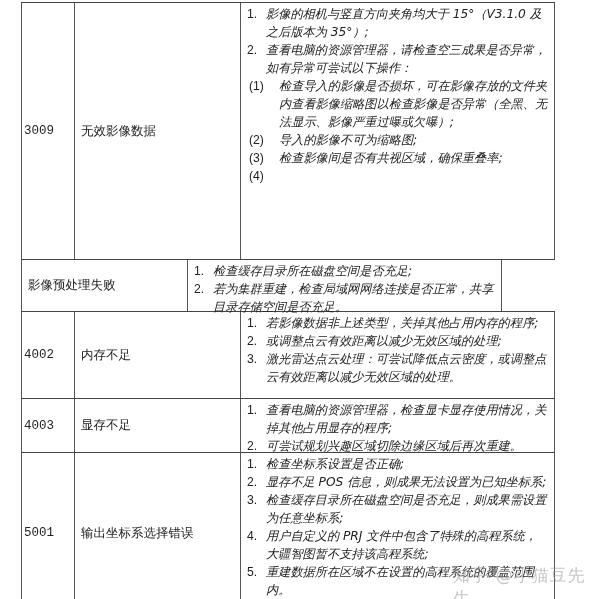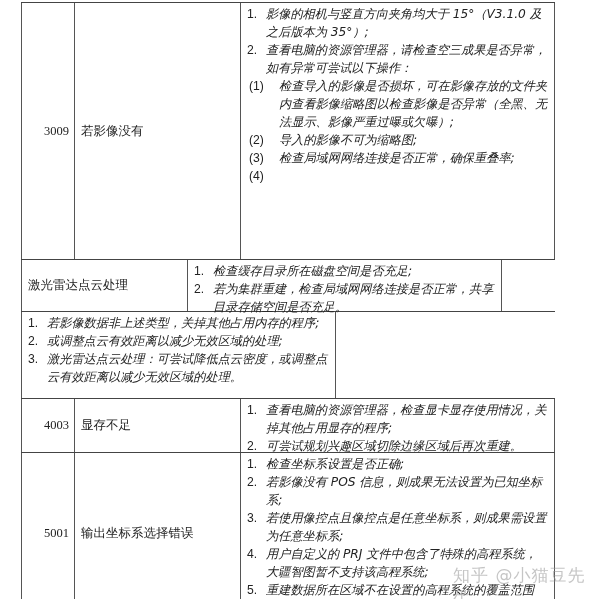--- a/index.html
+++ b/index.html
@@ -3,82 +3,84 @@
   <meta charset="utf-8">
   <style>
     html, body { margin: 0; padding: 0; background: #ffffff; }
     body { width: 600px; height: 599px; overflow: hidden; position: relative;
            font-family: "DejaVu Sans", "Liberation Sans", sans-serif; color: #222; }
     .table { position: absolute; left: 21px; top: 2px; width: 534px; border-collapse: collapse; }
     .row { display: flex; border-bottom: 1.5px solid #444; }
     .row:first-child { border-top: 1.5px solid #444; }
     .cell { border-left: 1.5px solid #555; box-sizing: border-box; }
     .cell:last-child { border-right: 1.5px solid #555; }
-    .c-code { width: 53px; display: flex; align-items: center; padding-left: 22px;
-              font-size: 12.5px; font-family: Liberation Serif, serif; }
+    .c-code { width: 53px; display: flex; align-items: center; padding-left: 2px;
+              font-size: 12.5px; font-family: Liberation Mono, monospace; }
     .c-name { width: 166px; display: flex; align-items: center; padding-left: 6px; font-size: 12.5px; }
     .c-sol { width: 315px; padding: 2px 6px 2px 4px; font-size: 12.2px; line-height: 18px; }
     .item { display: flex; }
     .num { width: 19px; flex: none; padding-left: 2px; font-family: "Liberation Sans", sans-serif; }
     .txt { flex: 1; font-style: italic; }
     .sub { display: flex; padding-left: 4px; }
     .subnum { width: 30px; flex: none; font-family: "Liberation Sans", sans-serif; }
     .watermark { position: absolute; left: 453px; top: 564px; font-size: 17px; color: rgba(150,150,150,0.55);
                  letter-spacing: 1px; pointer-events: none; }
   </style>
 </head>
 <body>
 
 <div class="table">
 
   <div class="row" style="height:256px;">
     <div class="cell c-code">3009</div>
-    <div class="cell c-name">若影像没有</div>
+    <div class="cell c-name">无效影像数据</div>
     <div class="cell c-sol">
       <div class="item">
         <span class="num">1.</span>
         <span class="txt">影像的相机与竖直方向夹角均大于 15°（V3.1.0 及之后版本为 35°）;</span>
       </div>
       <div class="item">
         <span class="num">2.</span>
         <span class="txt">查看电脑的资源管理器，请检查空三成果是否异常，如有异常可尝试以下操作：</span>
       </div>
       <div class="sub">
         <span class="subnum">(1)</span>
         <span class="txt">检查导入的影像是否损坏，可在影像存放的文件夹内查看影像缩略图以检查影像是否异常（全黑、无法显示、影像严重过曝或欠曝）;</span>
       </div>
       <div class="sub">
         <span class="subnum">(2)</span>
         <span class="txt">导入的影像不可为缩略图;</span>
       </div>
       <div class="sub">
         <span class="subnum">(3)</span>
-        <span class="txt">检查局域网网络连接是否正常，确保重叠率;</span>
+        <span class="txt">检查影像间是否有共视区域，确保重叠率;</span>
       </div>
       <div class="sub">
         <span class="subnum">(4)</span>
       </div>
     </div>
   </div>
 
   <div class="row" style="height:51px;">
-    <div class="cell c-name">激光雷达点云处理</div>
+    <div class="cell c-name">影像预处理失败</div>
     <div class="cell c-sol">
       <div class="item">
         <span class="num">1.</span>
         <span class="txt">检查缓存目录所在磁盘空间是否充足;</span>
       </div>
       <div class="item">
         <span class="num">2.</span>
         <span class="txt">若为集群重建，检查局域网网络连接是否正常，共享目录存储空间是否充足。</span>
       </div>
     </div>
   </div>
 
   <div class="row" style="height:86px;">
+    <div class="cell c-code">4002</div>
+    <div class="cell c-name">内存不足</div>
     <div class="cell c-sol">
       <div class="item">
         <span class="num">1.</span>
         <span class="txt">若影像数据非上述类型，关掉其他占用内存的程序;</span>
       </div>
       <div class="item">
         <span class="num">2.</span>
         <span class="txt">或调整点云有效距离以减少无效区域的处理;</span>
       </div>
       <div class="item">
@@ -106,25 +108,25 @@
   <div class="row" style="height:160px;">
     <div class="cell c-code">5001</div>
     <div class="cell c-name">输出坐标系选择错误</div>
     <div class="cell c-sol">
       <div class="item">
         <span class="num">1.</span>
         <span class="txt">检查坐标系设置是否正确;</span>
       </div>
       <div class="item">
         <span class="num">2.</span>
-        <span class="txt">若影像没有 POS 信息，则成果无法设置为已知坐标系;</span>
+        <span class="txt">显存不足 POS 信息，则成果无法设置为已知坐标系;</span>
       </div>
       <div class="item">
         <span class="num">3.</span>
-        <span class="txt">若使用像控点且像控点是任意坐标系，则成果需设置为任意坐标系;</span>
+        <span class="txt">检查缓存目录所在磁盘空间是否充足，则成果需设置为任意坐标系;</span>
       </div>
       <div class="item">
         <span class="num">4.</span>
         <span class="txt">用户自定义的 PRJ 文件中包含了特殊的高程系统，大疆智图暂不支持该高程系统;</span>
       </div>
       <div class="item">
         <span class="num">5.</span>
         <span class="txt">重建数据所在区域不在设置的高程系统的覆盖范围内。</span>
       </div>
     </div>

